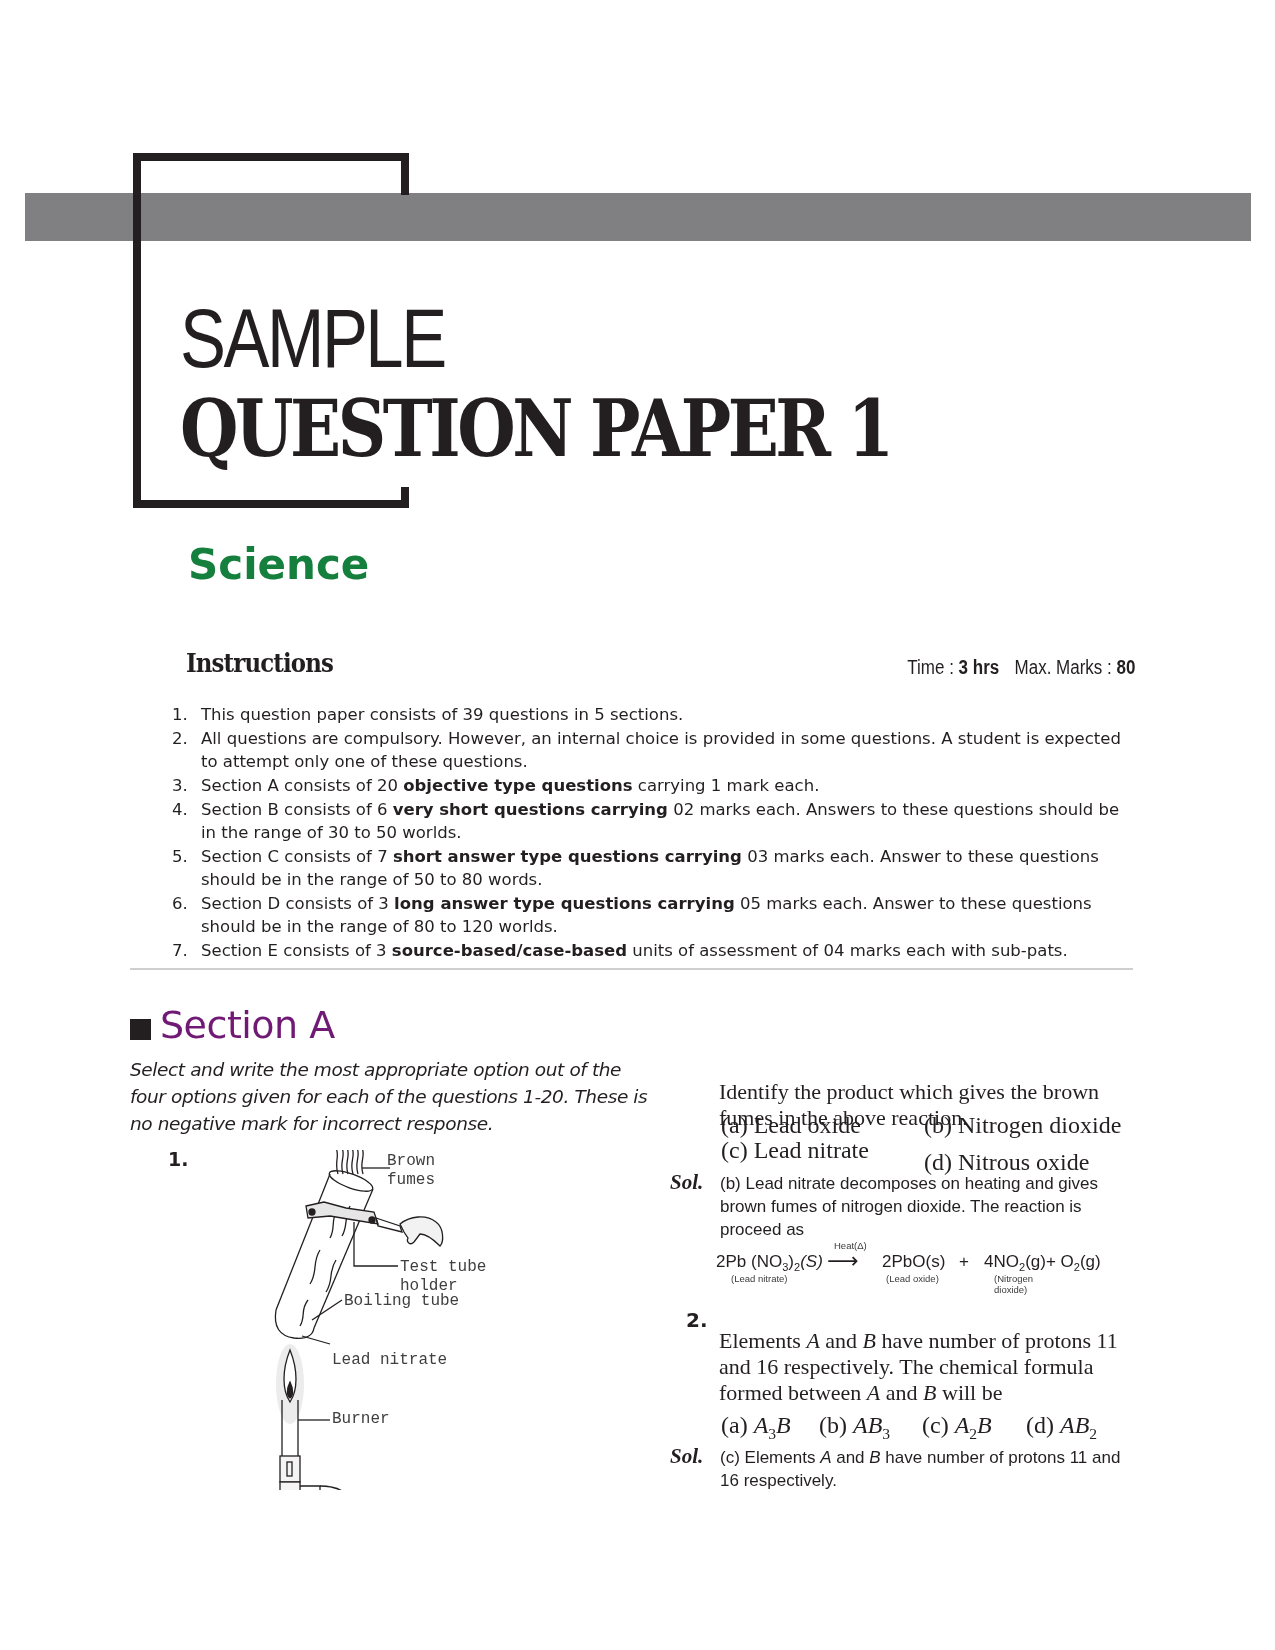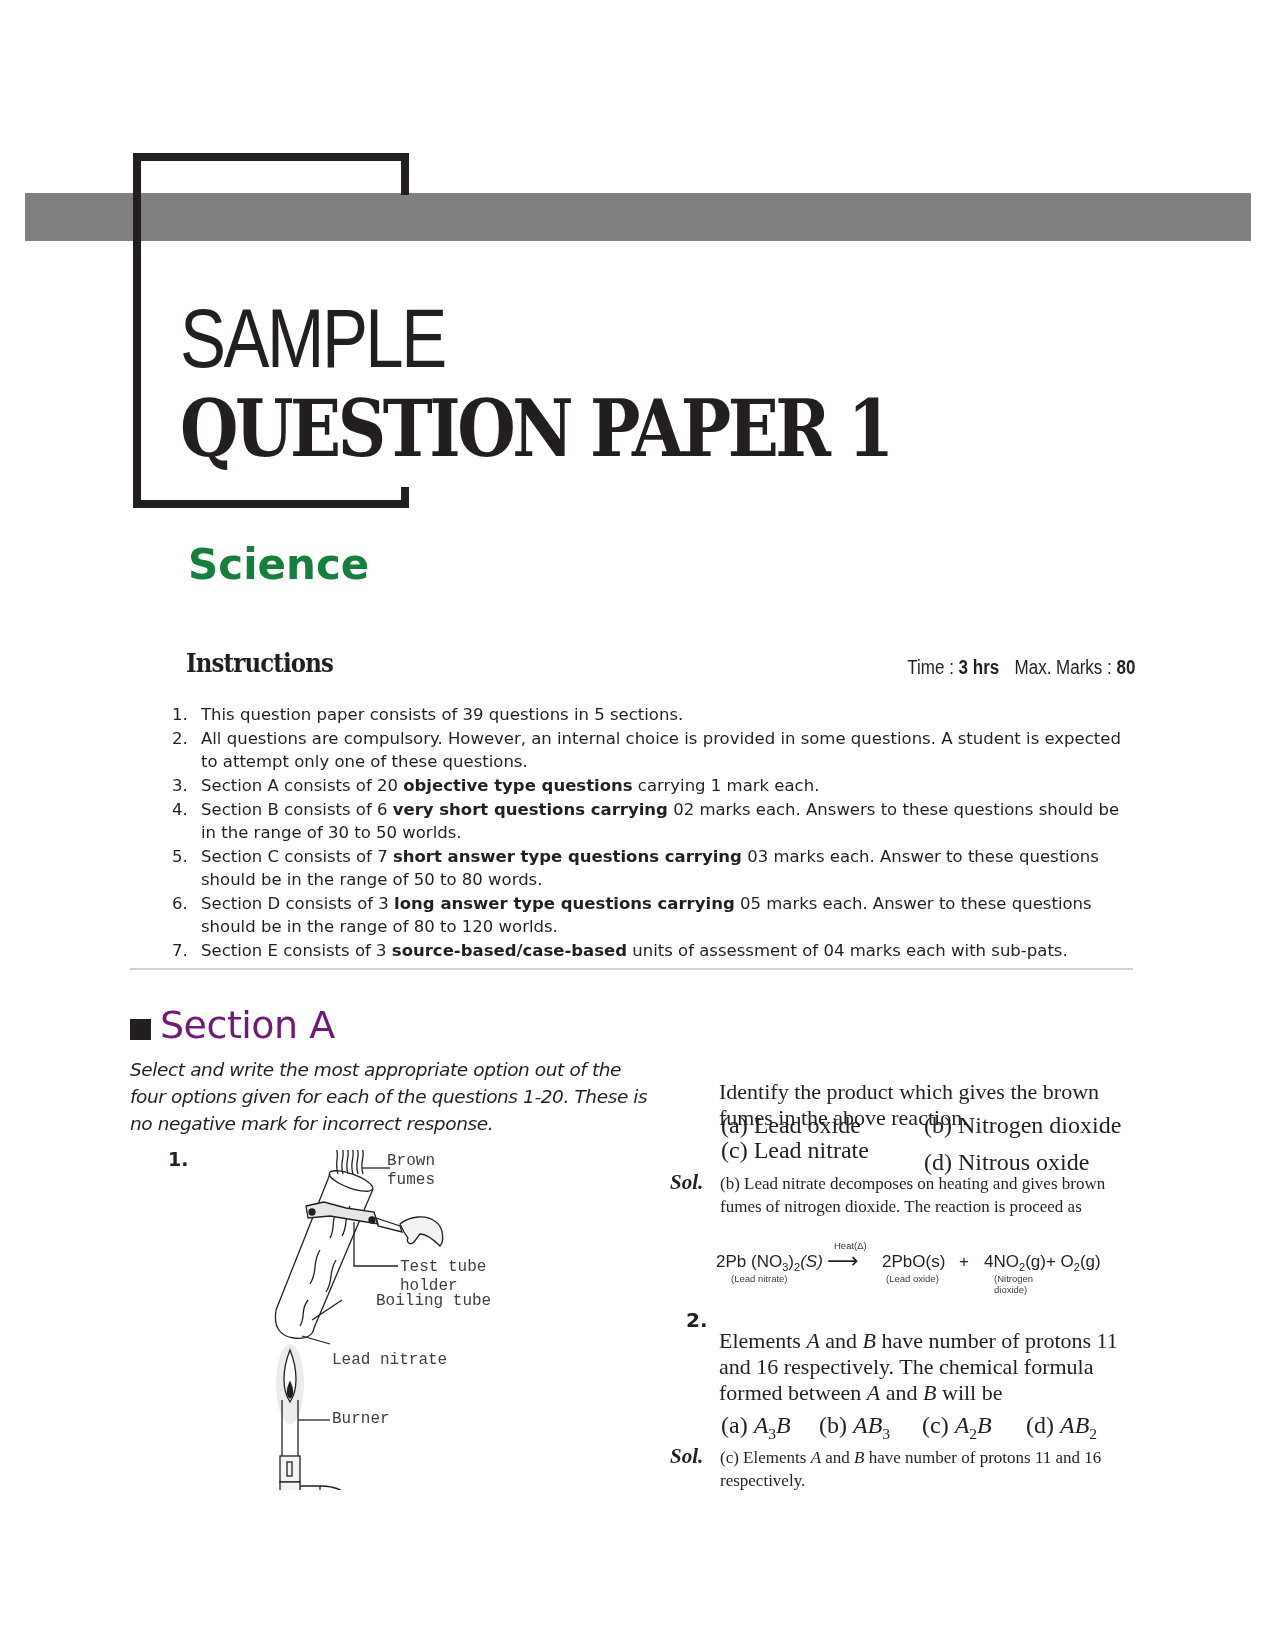--- a/index.html
+++ b/index.html
@@ -40,21 +40,21 @@
   .q1-num { left: 168px; top: 1148px; font-family: "DejaVu Sans", sans-serif; font-size: 19px; font-weight: bold; }
 
   .diagram { left: 250px; top: 1150px; width: 260px; height: 340px; }
   .lbl { position: absolute; font-family: Liberation Mono, monospace; font-size: 16px; color: #404040; line-height: 19px; }
 
   
   .rcol { font-family: "Liberation Serif", "DejaVu Serif", serif; color: #231f20; }
   .q-text { left: 719px; width: 420px; font-size: 22px; line-height: 26px; margin-top: 20px; }
   .opt { font-size: 24px; line-height: 25px; }
   .sol-tag { left: 670px; font-family: "Liberation Serif", serif; font-style: italic; font-weight: bold; font-size: 21px; }
-  .sol-text { left: 720px; width: 420px; font-family: Liberation Serif, serif; font-size: 17px; line-height: 23px; }
+  .sol-text { left: 720px; width: 420px; font-family: Liberation Sans, sans-serif; font-size: 17px; line-height: 23px; }
   .eq { left: 716px; top: 1248px; width: 440px; height: 54px; font-family: "Liberation Sans", sans-serif; font-size: 17px; }
   .eq .part { position: absolute; white-space: nowrap; }
   .eq .cap { position: absolute; font-size: 9.5px; color: #3a3a3a; white-space: nowrap; line-height: 11px; }
   sub { font-size: 0.65em; }
   .q2-num { left: 686px; top: 1308px; font-family: "DejaVu Sans", sans-serif; font-size: 20px; font-weight: bold; }
   i.v { font-style: italic; }
 </style>
 </head>
 <body>
 
@@ -162,21 +162,21 @@
       <rect x="30" y="332" width="20" height="14" fill="#f4f4f4"></rect>
       <path d="M50 336 L70 336 L70 344 L50 344"></path>
       <path d="M70 336 C90 336 100 344 104 356"></path>
       <path d="M70 344 C86 344 94 350 98 360"></path>
       <path d="M14 356 C16 344 64 344 66 356 Z" fill="#f4f4f4"></path>
       <rect x="2" y="354" width="76" height="10" rx="3" fill="#f4f4f4"></rect>
     </g>
   </svg>
   <div class="lbl" style="left:137px; top:2px;"><span>Brown</span><br><span>fumes</span></div>
   <div class="lbl" style="left:150px; top:108px;"><span>Test tube</span><br><span>holder</span></div>
-  <div class="lbl" style="left:94px; top:142px;margin-left:32px;">Boiling tube</div>
+  <div class="lbl" style="left:94px; top:142px;">Boiling tube</div>
   <div class="lbl" style="left:82px; top:186px;margin-top:15px;">Lead nitrate</div>
   <div class="lbl" style="left:82px; top:260px;">Burner</div>
 </div>
 
 <div class="abs rcol q-text" style="top:1059px;">Identify the product which gives the brown fumes in the above reaction.</div>
 <div class="abs rcol opt" style="left:721px; top:1113px;">(a) Lead oxide</div>
 <div class="abs rcol opt" style="left:924px; top:1113px;">(b) Nitrogen dioxide</div>
 <div class="abs rcol opt" style="left:721px; top:1138px;">(c) Lead nitrate</div>
 <div class="abs rcol opt" style="left:924px; top:1138px;margin-top:12px;">(d) Nitrous oxide</div>
 

